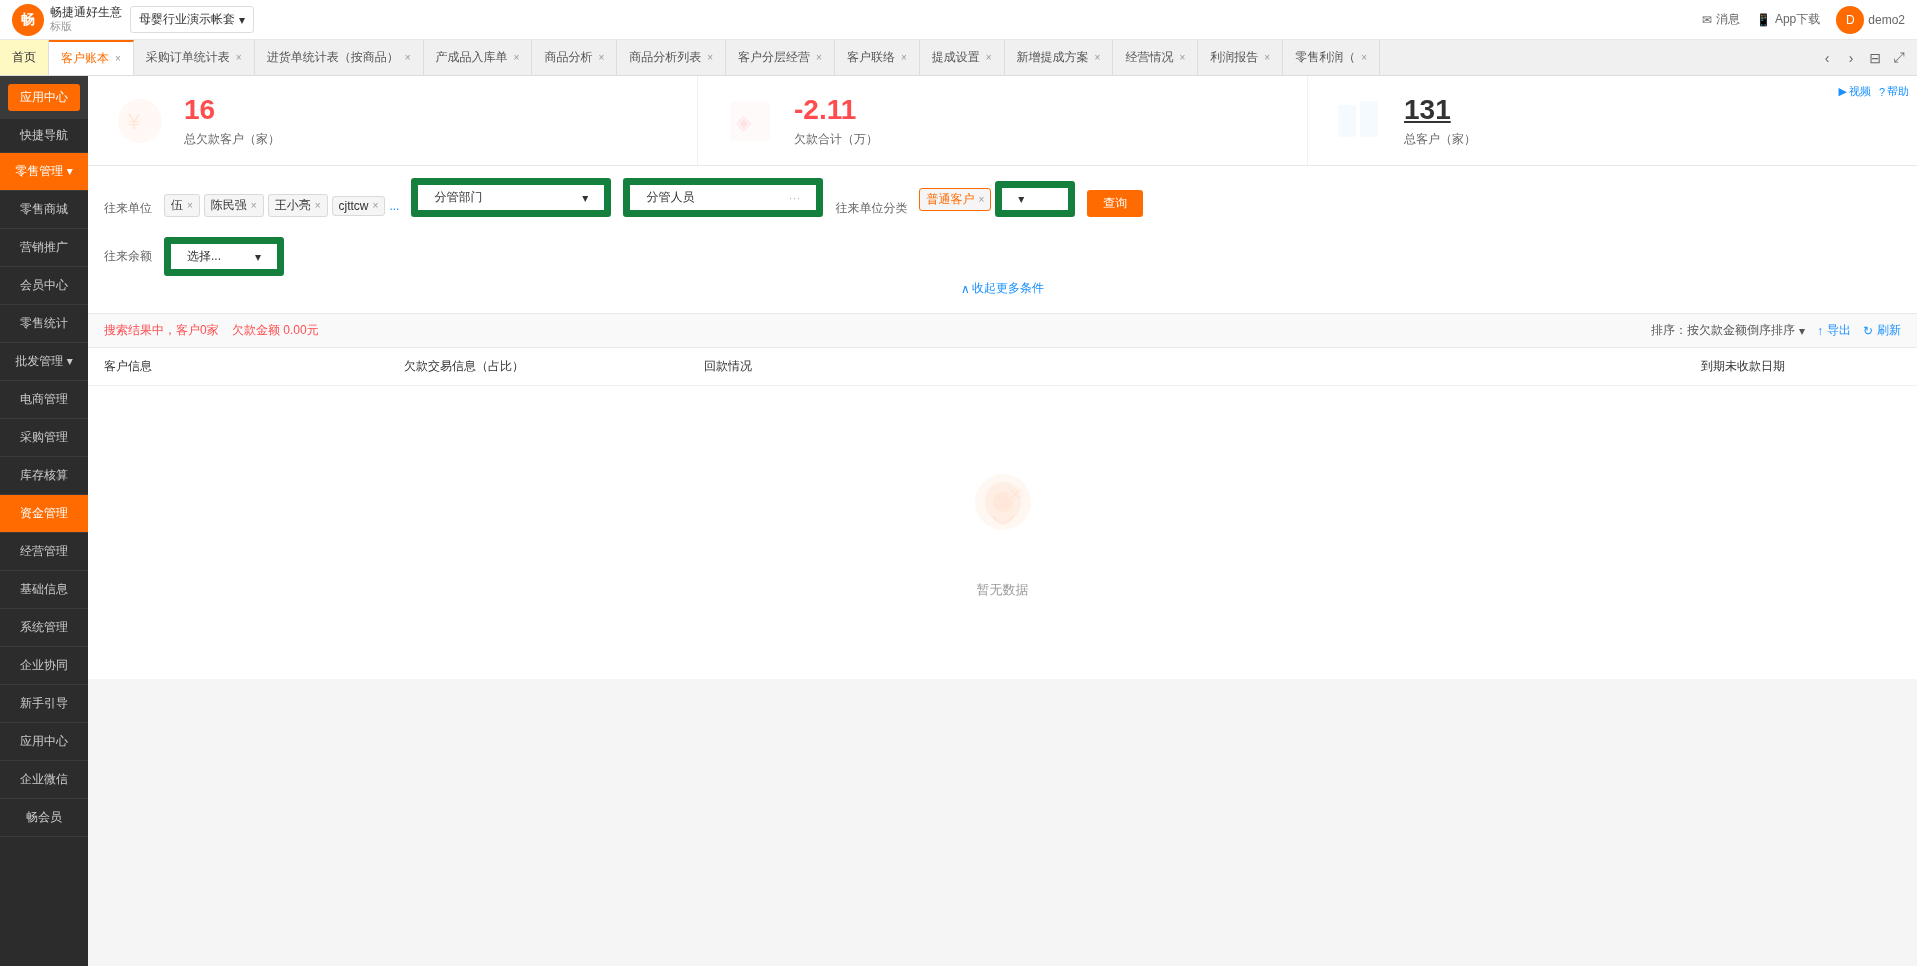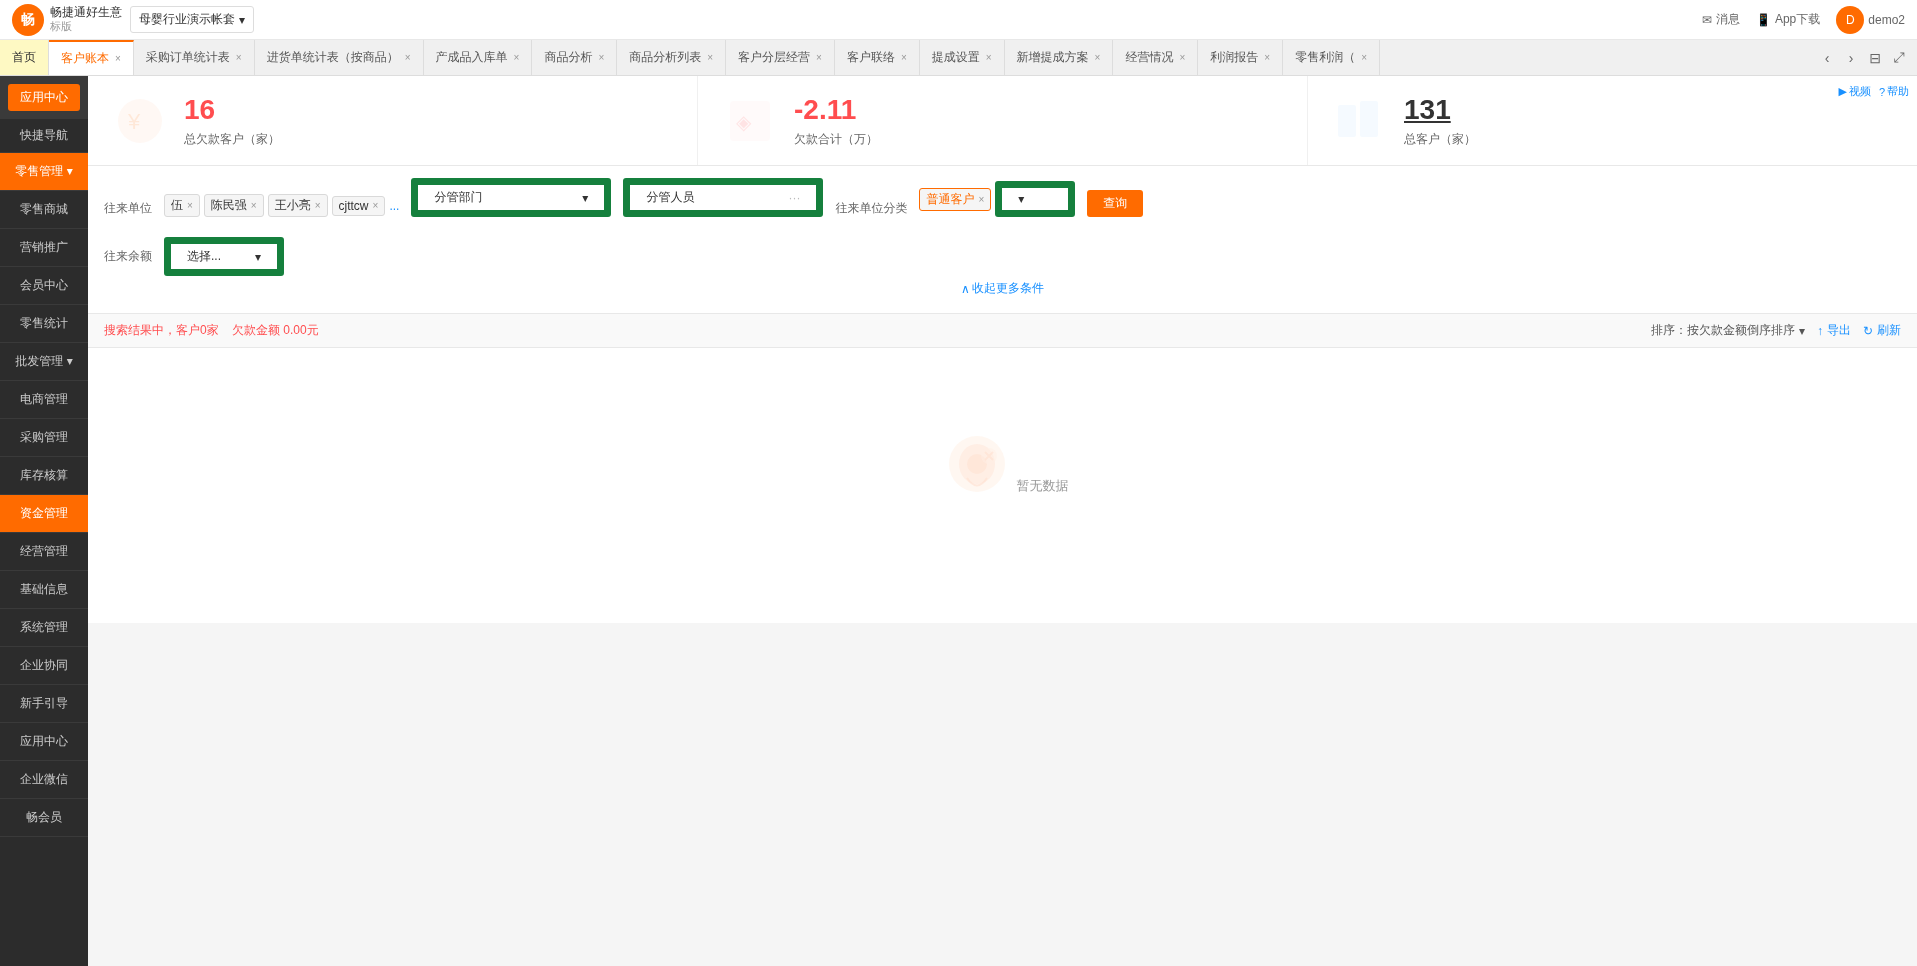--- a/index.html
+++ b/index.html
@@ -81,21 +81,21 @@
     
     .data-table { background: #fff; }
     .table-header { display: flex; align-items: center; padding: 10px 16px; background: #fff; border-bottom: 1px solid #f0f0f0; }
     .table-col { font-size: 12px; color: #333; font-weight: 500; }
     .table-col-1 { flex: 0 0 300px; }
     .table-col-2 { flex: 0 0 300px; }
     .table-col-3 { flex: 1; }
     .table-col-4 { flex: 0 0 200px; }
 
     
-    .empty-state { display: flex; flex-direction: row; align-items: center; justify-content: center; padding: 80px 20px; }
+    .empty-state { display: flex; flex-direction: column; align-items: center; justify-content: center; padding: 80px 20px; }
     .empty-icon { font-size: 80px; opacity: 0.3; color: #ff9966; margin-bottom: 16px; }
     .empty-text { font-size: 13px; color: #999; }
   </style>
 </head>
 <body>
 
 <div class="top-bar">
   <div class="top-bar-left">
     <div class="logo-area">
       <div class="logo-icon">畅</div>
@@ -337,20 +337,26 @@
           <span>导出</span>
         </div>
         <div class="action-btn">
           <span>↻</span>
           <span>刷新</span>
         </div>
       </div>
     </div>
 
     <div class="data-table">
+      <div class="table-header">
+        <div class="table-col table-col-1">客户信息</div>
+        <div class="table-col table-col-2">欠款交易信息（占比）</div>
+        <div class="table-col table-col-3">回款情况</div>
+        <div class="table-col table-col-4">到期未收款日期</div>
+      </div>
 
       <div class="empty-state">
         <div class="empty-icon">
           <svg width="80" height="80" viewBox="0 0 80 80" fill="none">
             <circle cx="40" cy="36" r="28" fill="#ffcba4" opacity="0.5"></circle>
             <ellipse cx="40" cy="36" rx="18" ry="20" fill="#ff9966" opacity="0.4"></ellipse>
             <circle cx="40" cy="36" r="10" fill="#ff7733" opacity="0.3"></circle>
             <path d="M30 50 Q40 65 50 50" stroke="#ff9966" stroke-width="2" fill="none" opacity="0.6"></path>
             <circle cx="52" cy="28" r="8" fill="#ffccaa" opacity="0.5"></circle>
             <path d="M48 24 L56 32 M56 24 L48 32" stroke="#ff9966" stroke-width="2" opacity="0.6"></path>

